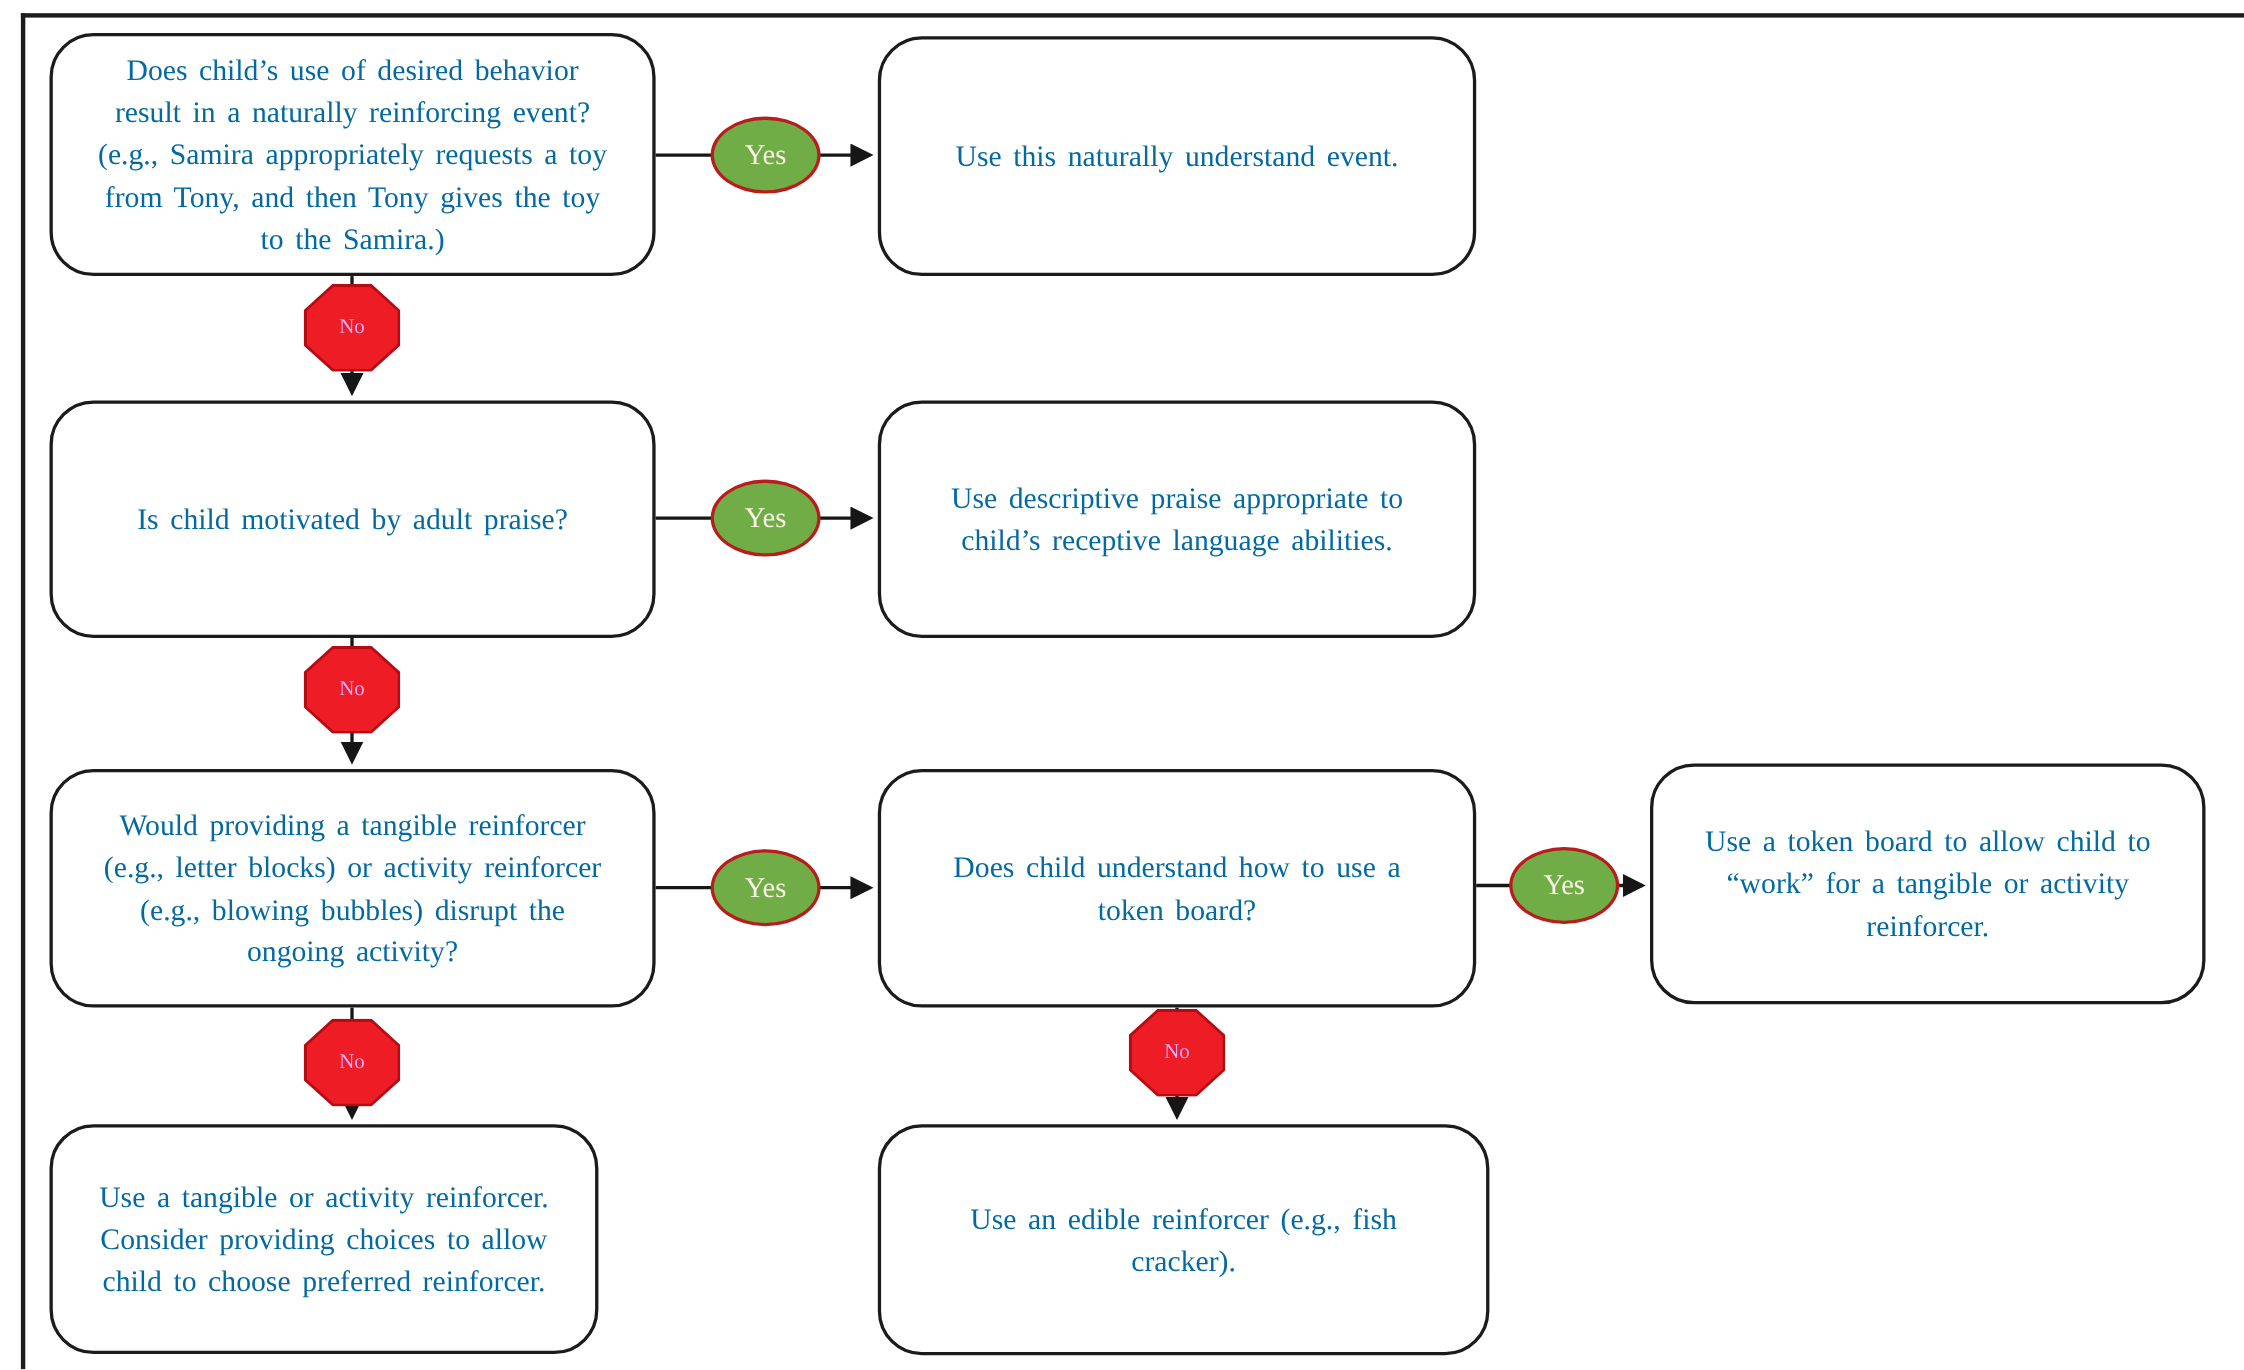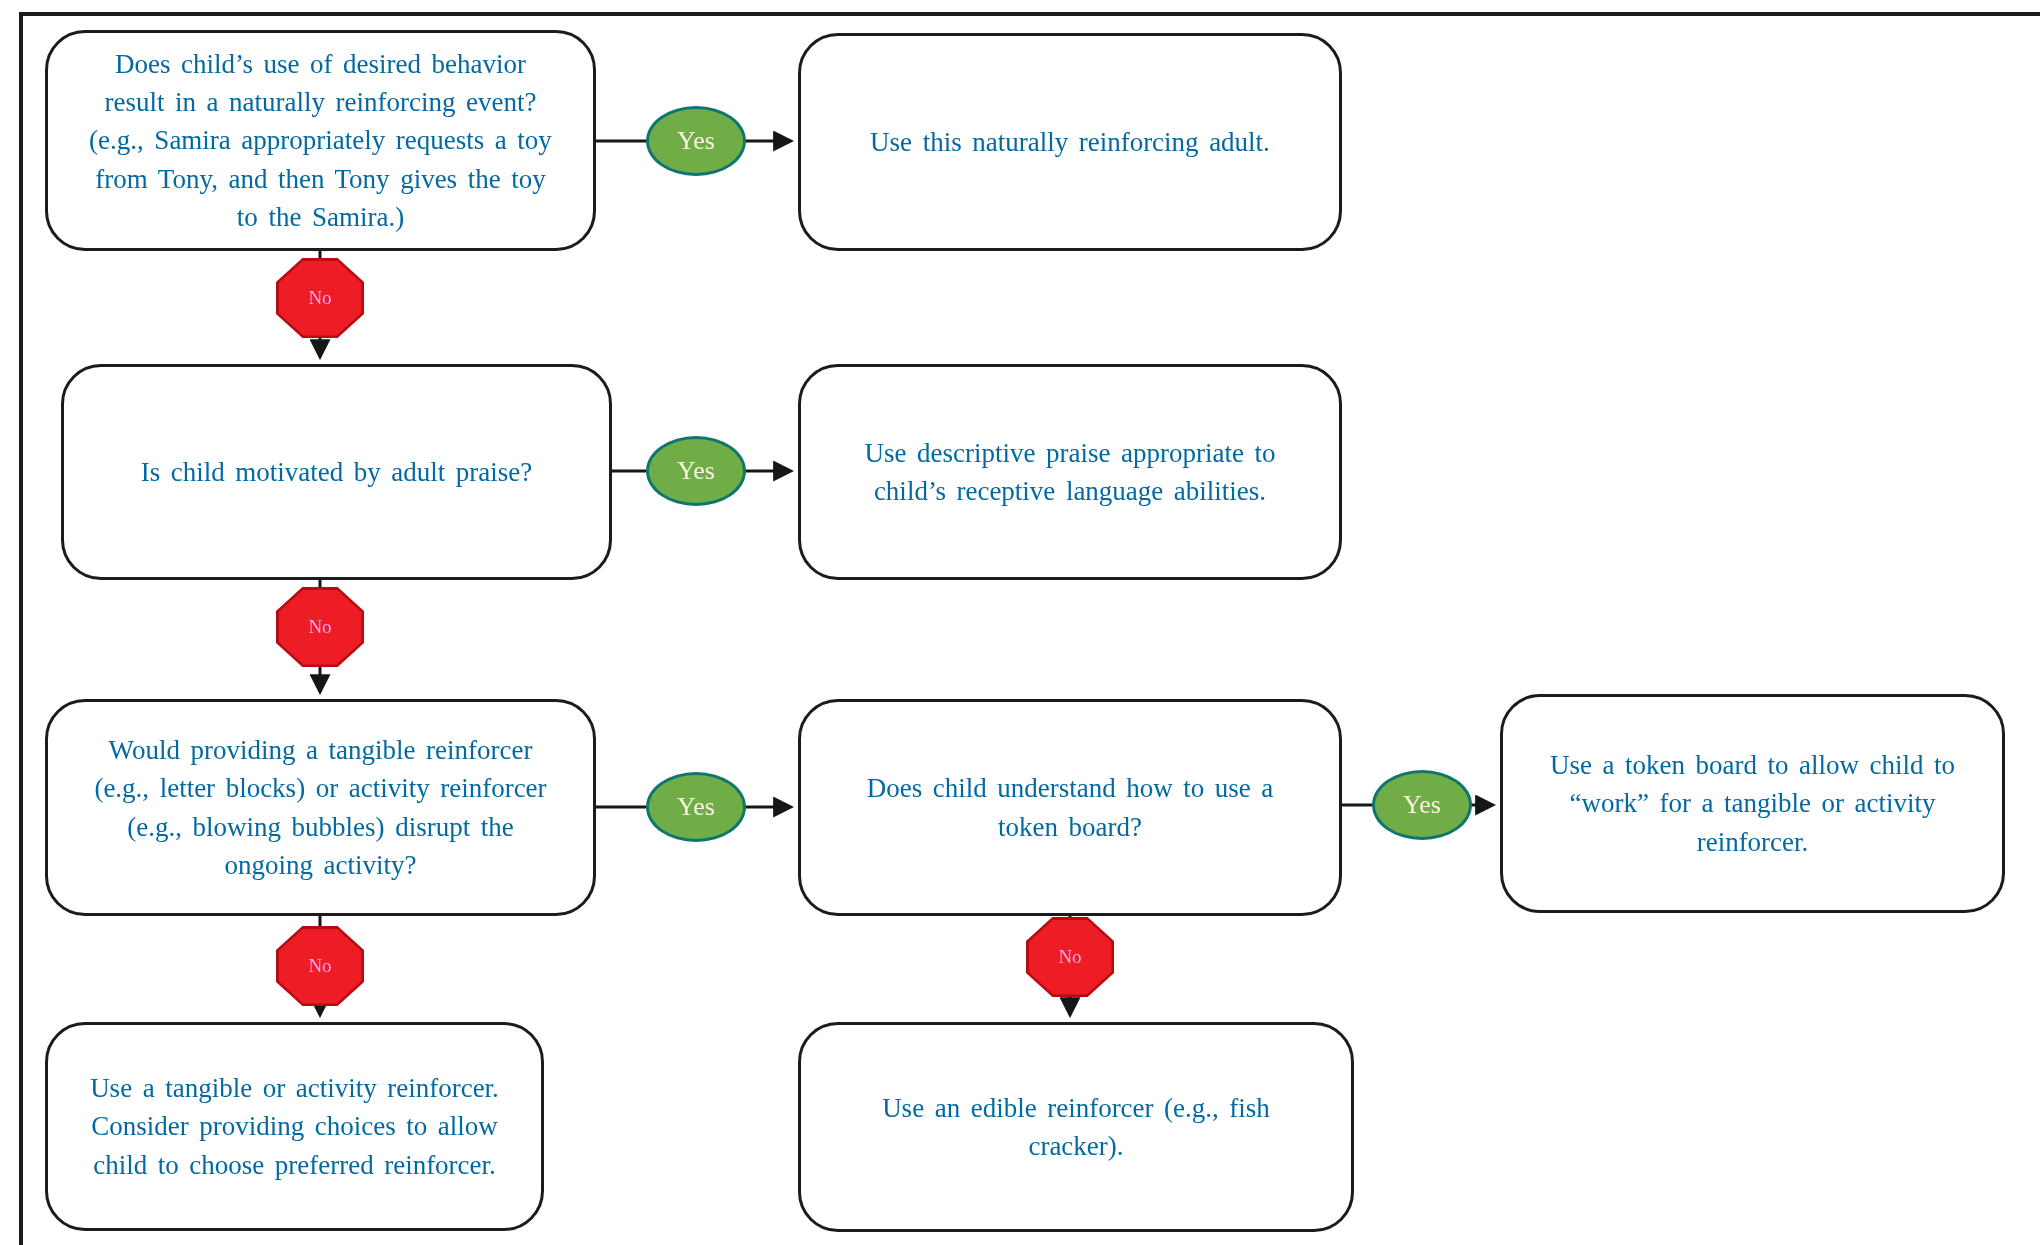--- a/index.html
+++ b/index.html
@@ -31,38 +31,38 @@
     justify-content: center;
     text-align: center;
     color: #0369a1;
     font-size: 27px;
     line-height: 1.42;
     word-spacing: 0.14em;
     padding: 10px 32px;
   }
   
   #q1 { left: 45px;  top: 30px;  width: 551px; height: 221px; }
-  #q2 { left: 45px;  top: 364px; width: 551px; height: 216px; margin-left: 16px; }
+  #q2 { left: 45px;  top: 364px; width: 551px; height: 216px; }
   #q3 { left: 45px;  top: 699px; width: 551px; height: 217px; }
   #a4 { left: 45px;  top: 1022px; width: 499px; height: 209px; }
   
   #a1 { left: 798px; top: 33px;  width: 544px; height: 218px; }
   #a2 { left: 798px; top: 364px; width: 544px; height: 216px; }
   #q4 { left: 798px; top: 699px; width: 544px; height: 217px; }
   #a5 { left: 798px; top: 1022px; width: 556px; height: 210px; }
   
   #a3 { left: 1500px; top: 694px; width: 505px; height: 219px; }
 
   .yes-oval {
     position: absolute;
     z-index: 3;
     width: 100px; height: 70px;
     border-radius: 50%;
     background: #70ad47;
-    border: 3px solid #0f766e;
+    border: 3px solid #b91c1c;
     box-sizing: border-box;
     display: flex; align-items: center; justify-content: center;
     color: #f9f4e3;
     font-size: 26px;
   }
   #yes1 { left: 646px;  top: 106px; }
   #yes2 { left: 646px;  top: 436px; }
   #yes3 { left: 646px;  top: 772px; }
   #yes4 { left: 1372px; top: 770px; }
 
@@ -113,21 +113,21 @@
     <line x1="320" y1="251" x2="320" y2="357" stroke="#161616" stroke-width="3" marker-end="url(#arrow)"></line>
     <line x1="320" y1="580" x2="320" y2="692" stroke="#161616" stroke-width="3" marker-end="url(#arrow)"></line>
     <line x1="320" y1="916" x2="320" y2="1015" stroke="#161616" stroke-width="3" marker-end="url(#arrow)"></line>
     <line x1="1070" y1="916" x2="1070" y2="1015" stroke="#161616" stroke-width="3" marker-end="url(#arrow)"></line>
   </svg>
 
   <div class="node" id="q1">
     <span>Does child’s use of desired behavior result in a naturally reinforcing event? (e.g., Samira appropriately requests a toy from Tony, and then Tony gives the toy to the Samira.)</span>
   </div>
   <div class="node" id="a1">
-    <span>Use this naturally reinforcing adult.</span>
+    <span>Use this naturally understand event.</span>
   </div>
 
   <div class="node" id="q2">
     <span>Is child motivated by adult praise?</span>
   </div>
   <div class="node" id="a2">
     <span>Use descriptive praise appropriate to child’s receptive language abilities.</span>
   </div>
 
   <div class="node" id="q3">

